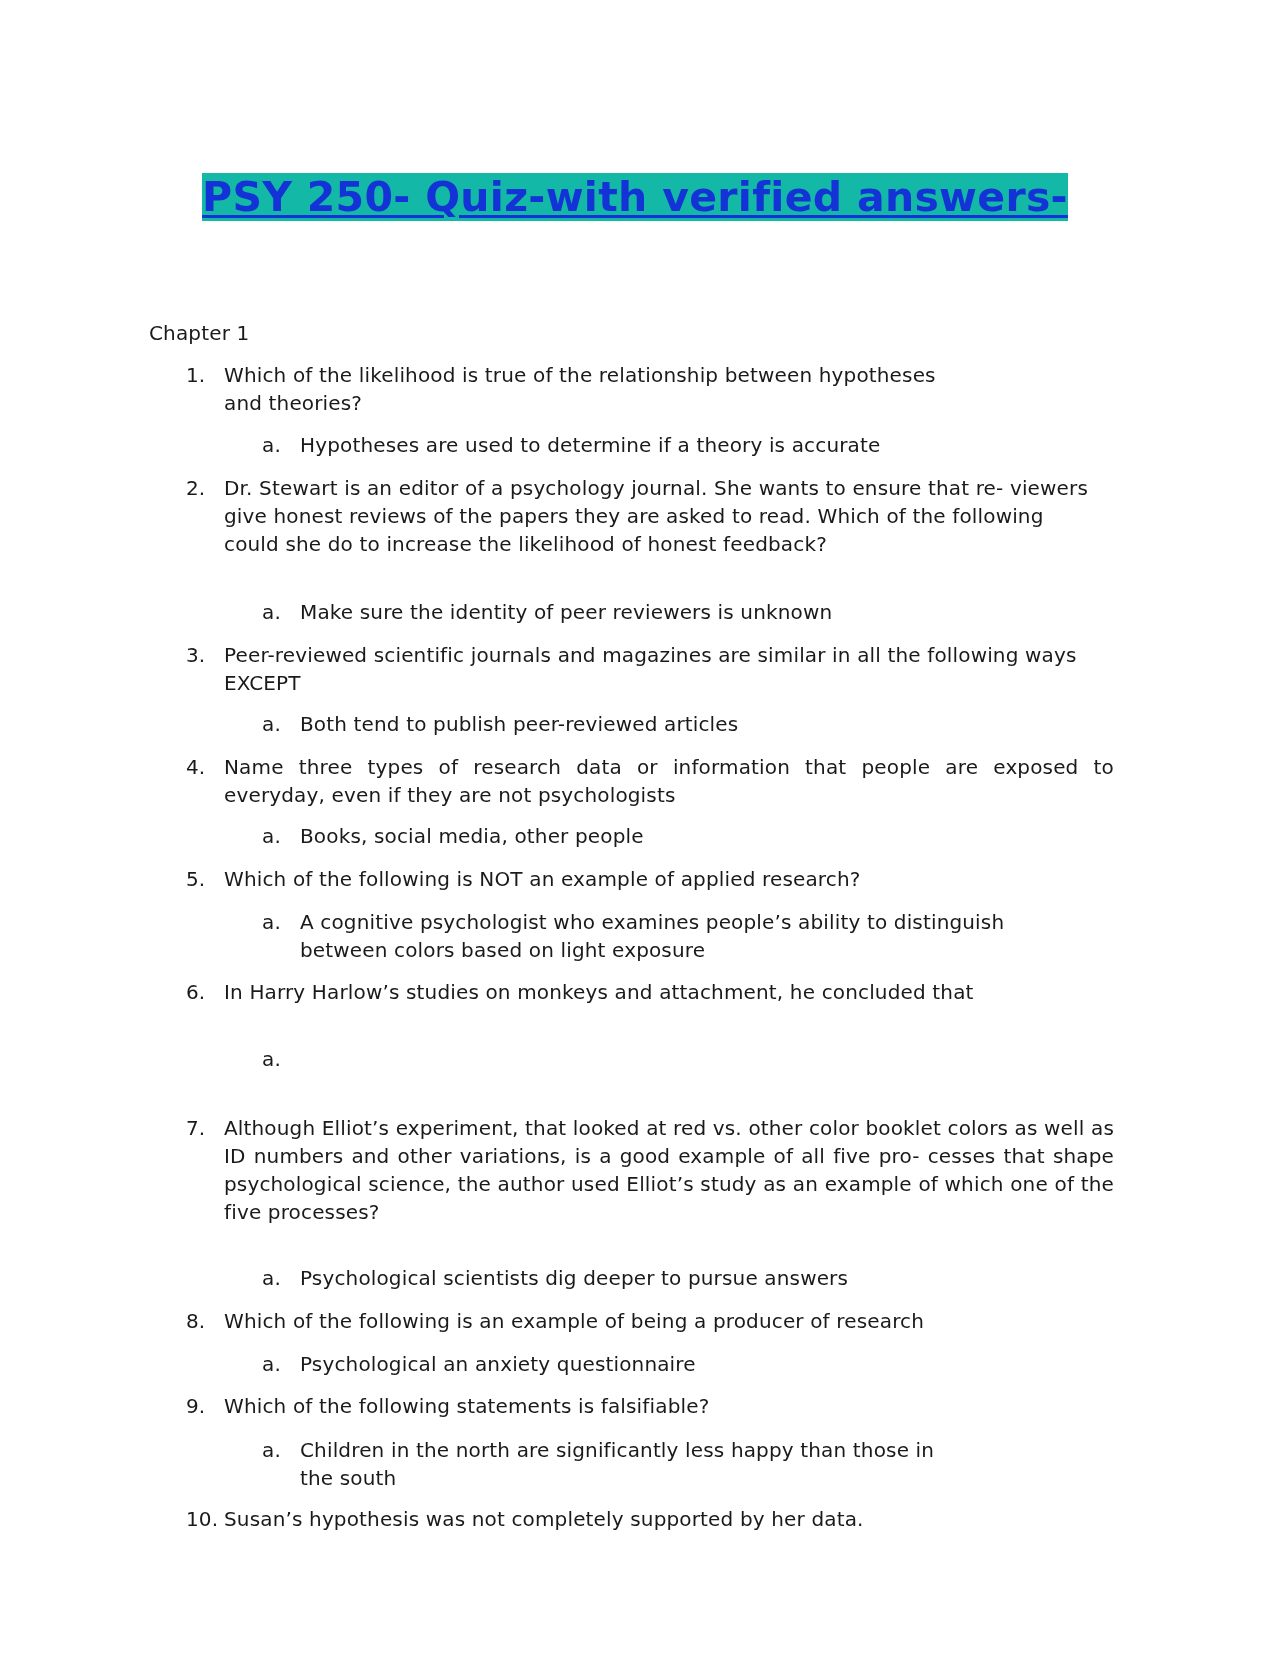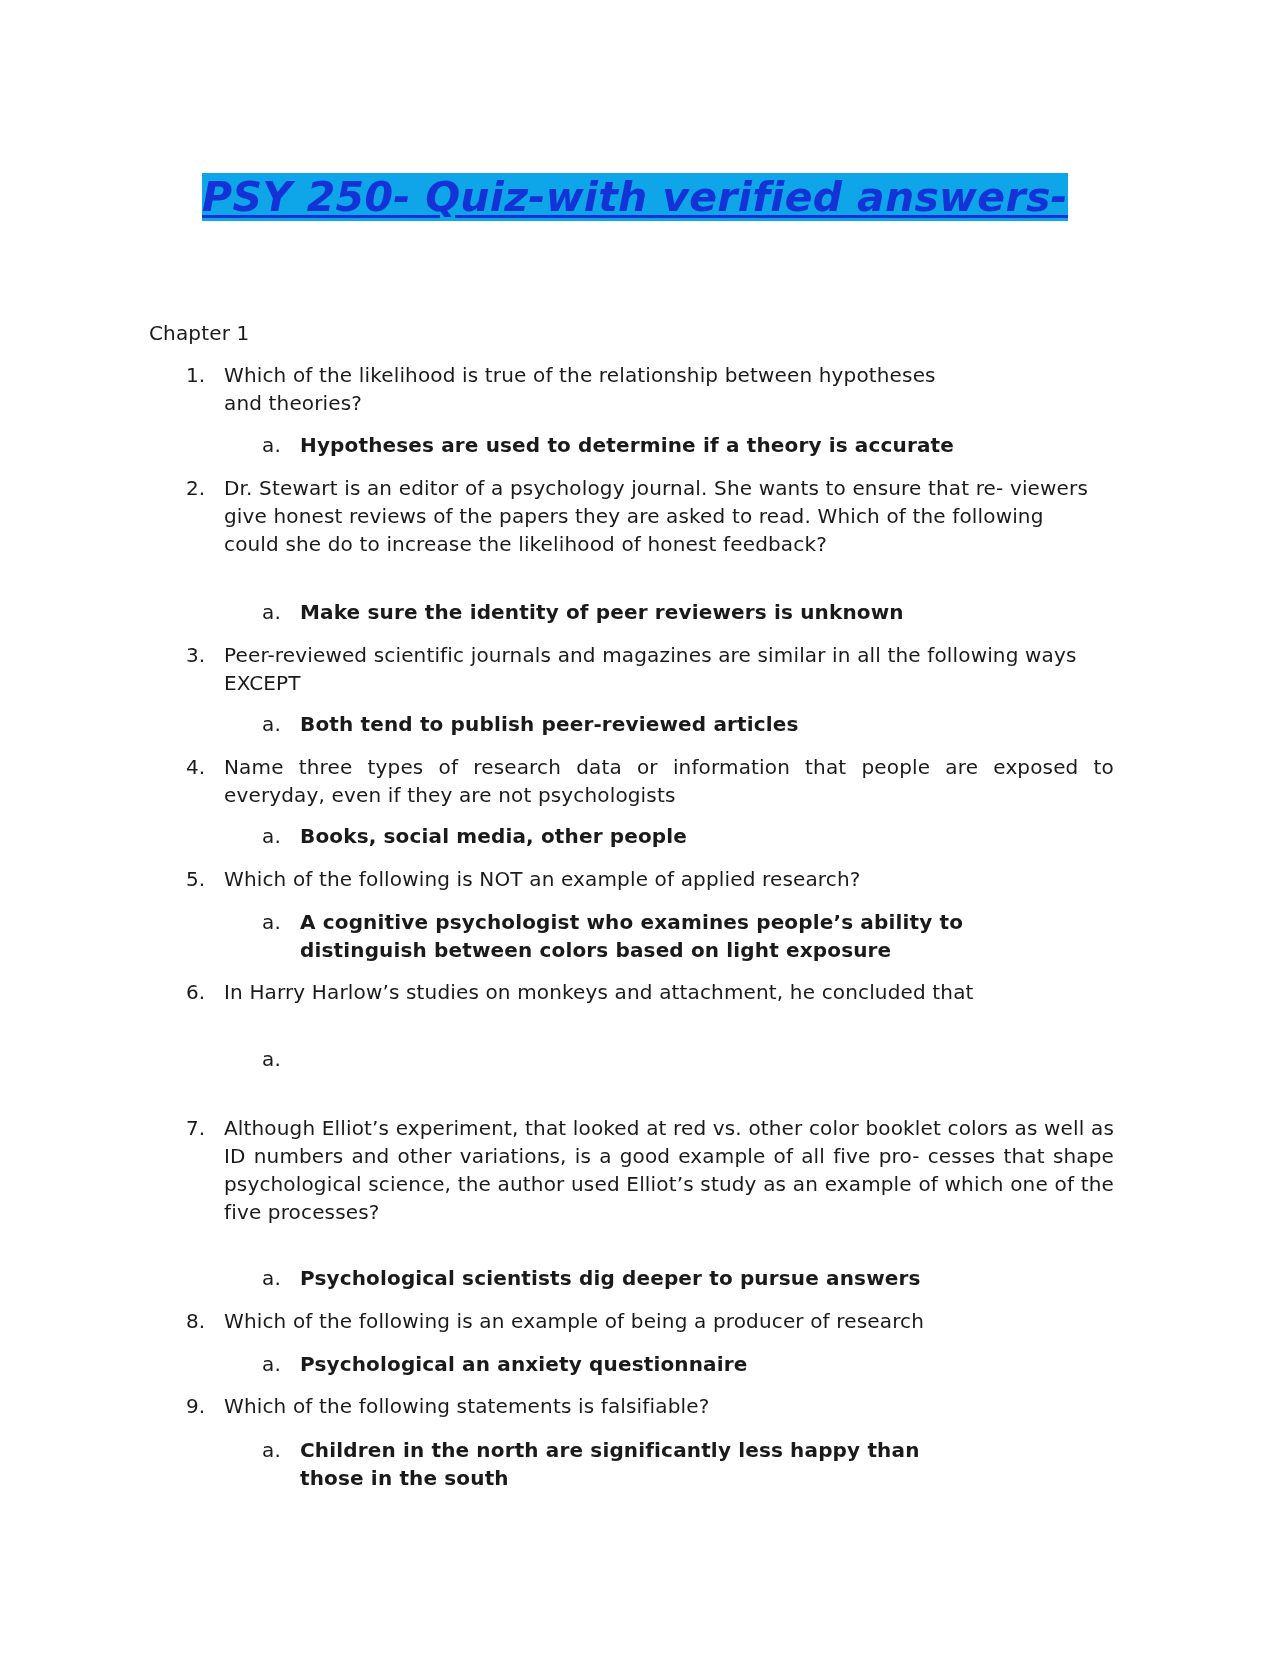--- a/index.html
+++ b/index.html
@@ -4,36 +4,36 @@
 <style>
   html, body { margin: 0; padding: 0; background: #ffffff; }
   body { width: 1280px; height: 1656px; position: relative; overflow: hidden;
          font-family: "DejaVu Sans", sans-serif; color: #1a1a1a; }
   .page { position: absolute; left: 0; top: 0; width: 1280px; height: 1656px; background: #fff; }
 
   .title-wrap { position: absolute; left: 150px; top: 170px; width: 970px; text-align: center;
                 font-family: "DejaVu Sans", sans-serif; font-weight: bold; font-size: 41px;
                 line-height: 54px; color: #1433d6; letter-spacing: 0.3px; }
   .title-line { display: block; }
-  .hl { background: #0ea5e9; text-decoration: underline; text-decoration-color: #1433d6;
-        text-decoration-thickness: 3px; text-underline-offset: 4px; font-style: italic; }
+  .hl { background: #14b8a6; text-decoration: underline; text-decoration-color: #1433d6;
+        text-decoration-thickness: 3px; text-underline-offset: 4px; }
   .nohl { text-decoration: underline; text-decoration-color: #1433d6;
           text-decoration-thickness: 3px; text-underline-offset: 4px; }
 
   .body-text { font-size: 20px; line-height: 28px; letter-spacing: 0.15px; }
   .chapter { position: absolute; left: 149px; top: 319px; }
 
   .q { position: absolute; left: 186px; width: 930px; }
   .q .num { position: absolute; left: 0; top: 0; }
   .q .txt { margin-left: 38px; width: 890px; }
   .q .txt.justify { text-align: justify; text-align-last: left; }
 
   .a { position: absolute; left: 262px; width: 800px; }
   .a .num { position: absolute; left: 0; top: 0; }
-  .a .txt { margin-left: 38px; font-weight: bold; }
+  .a .txt { margin-left: 38px; }
 </style>
 </head>
 <body>
 
 <div class="page">
 
   <div class="title-wrap">
     <span class="title-line"><span class="hl">PSY 250- Quiz-with verified answers-</span></span>
   </div>
 
@@ -112,14 +112,18 @@
 
   <div class="q body-text" style="top:1392px">
     <span class="num">9.</span>
     <div class="txt">Which of the following statements is falsifiable?</div>
   </div>
   <div class="a body-text" style="top:1436px">
     <span class="num">a.</span>
     <div class="txt" style="width:670px">Children in the north are significantly less happy than those in the south</div>
   </div>
 
+  <div class="q body-text" style="top:1505px">
+    <span class="num">10.</span>
+    <div class="txt" style="margin-left:38px">Susan’s hypothesis was not completely supported by her data.</div>
+  </div>
 
 </div>
 
 </body></html>

